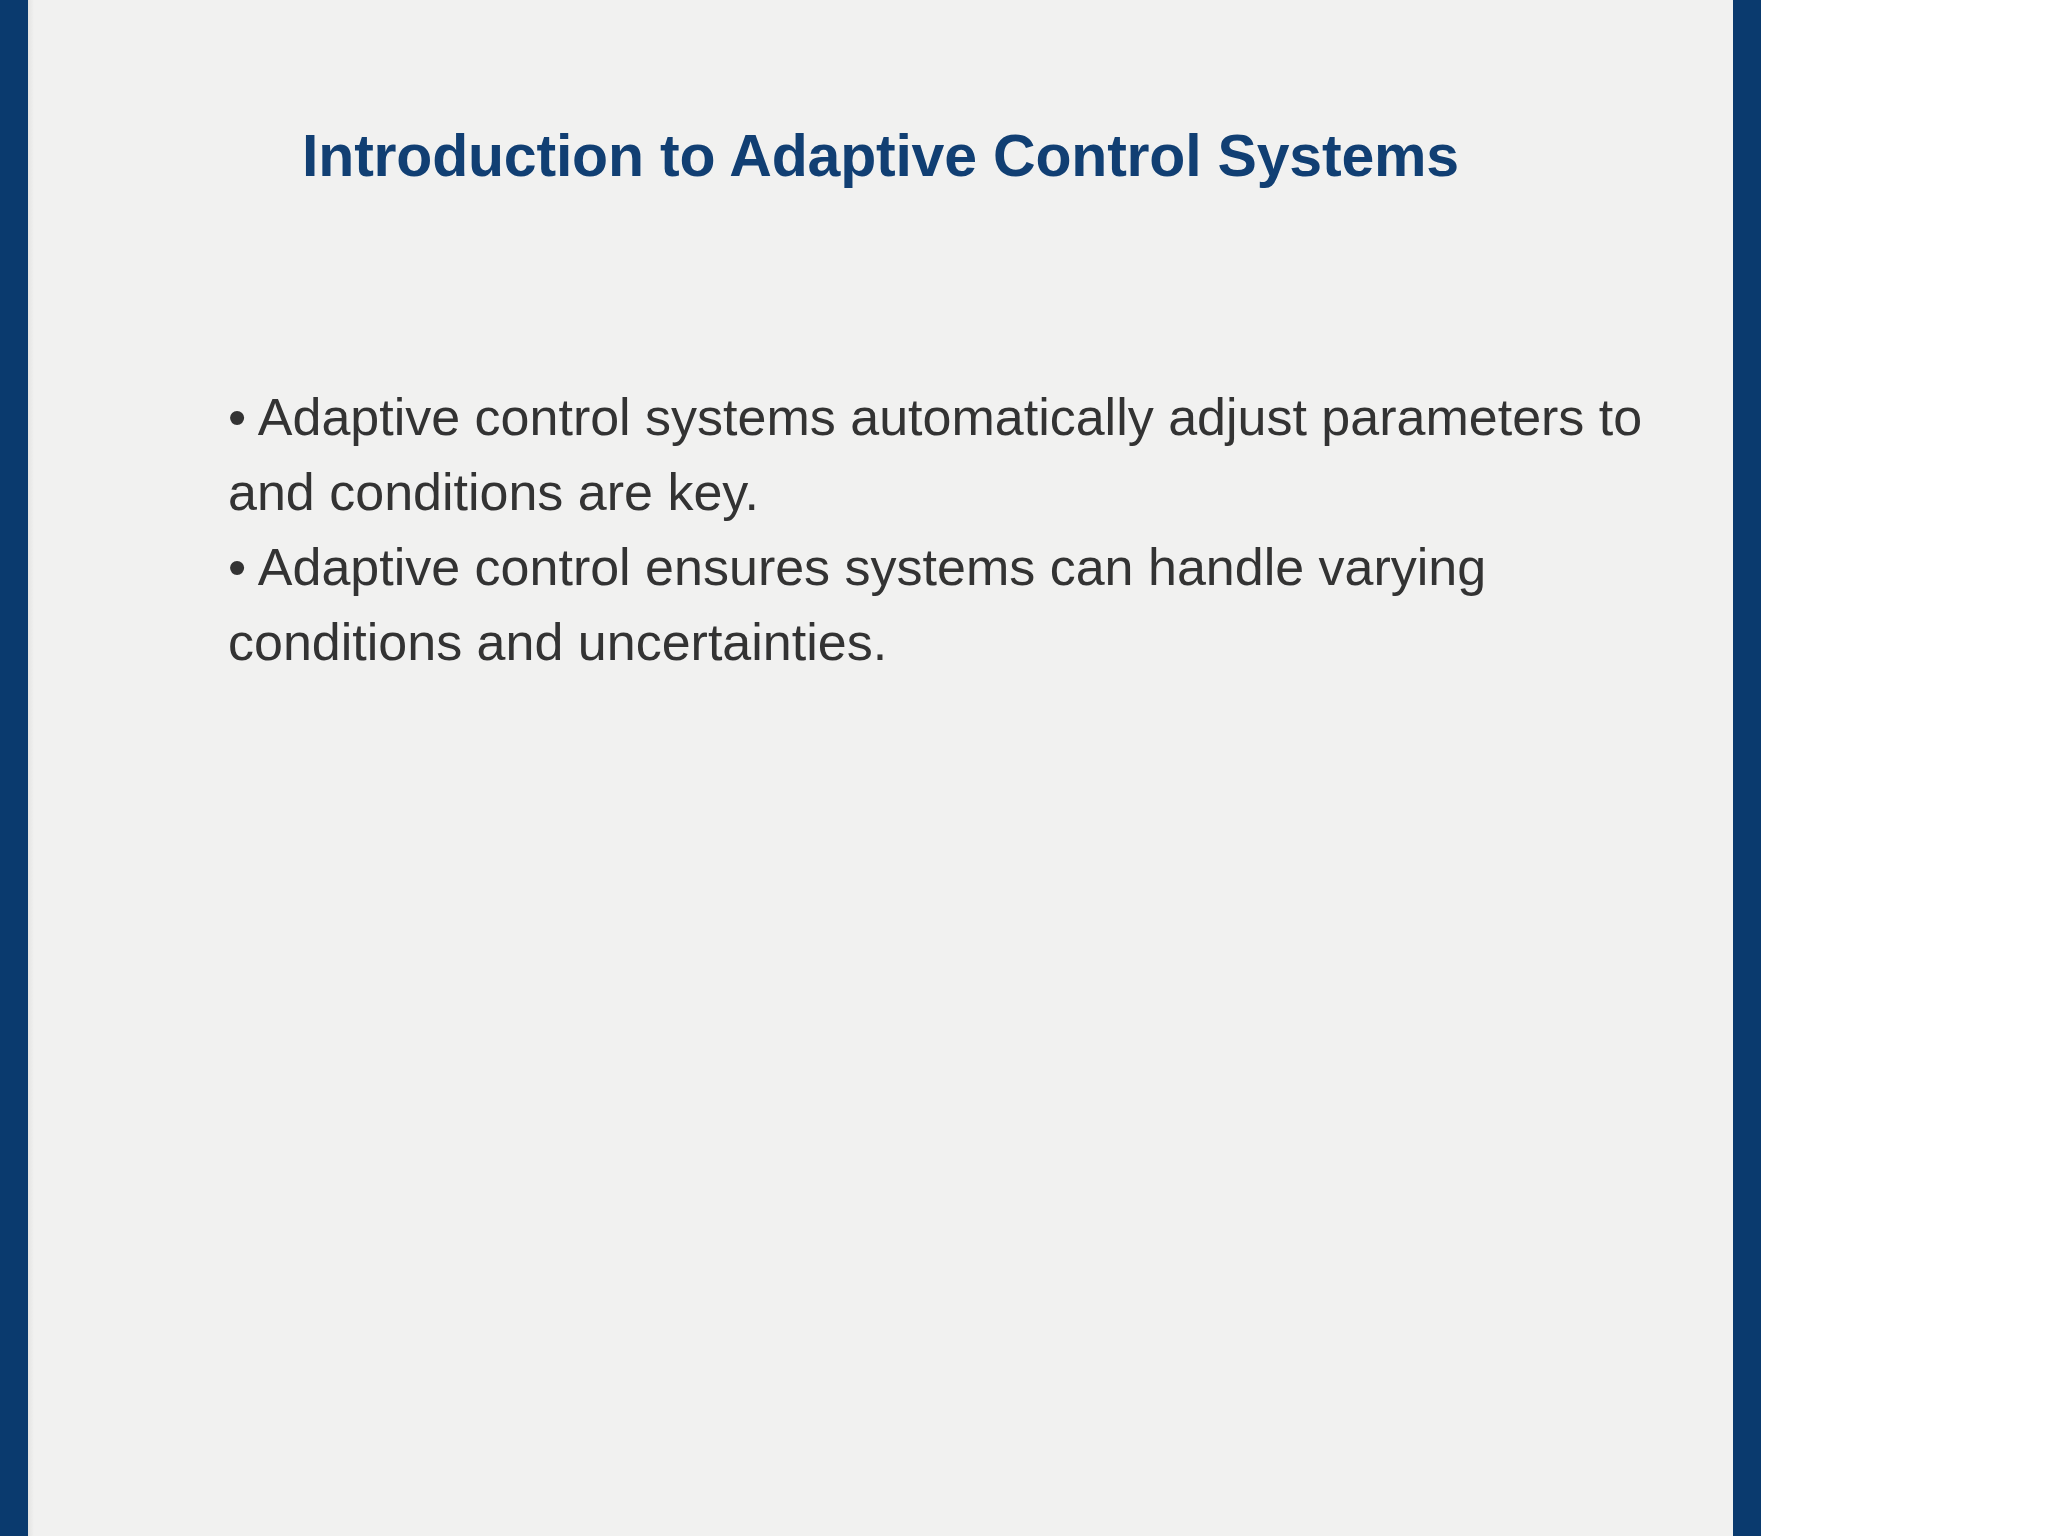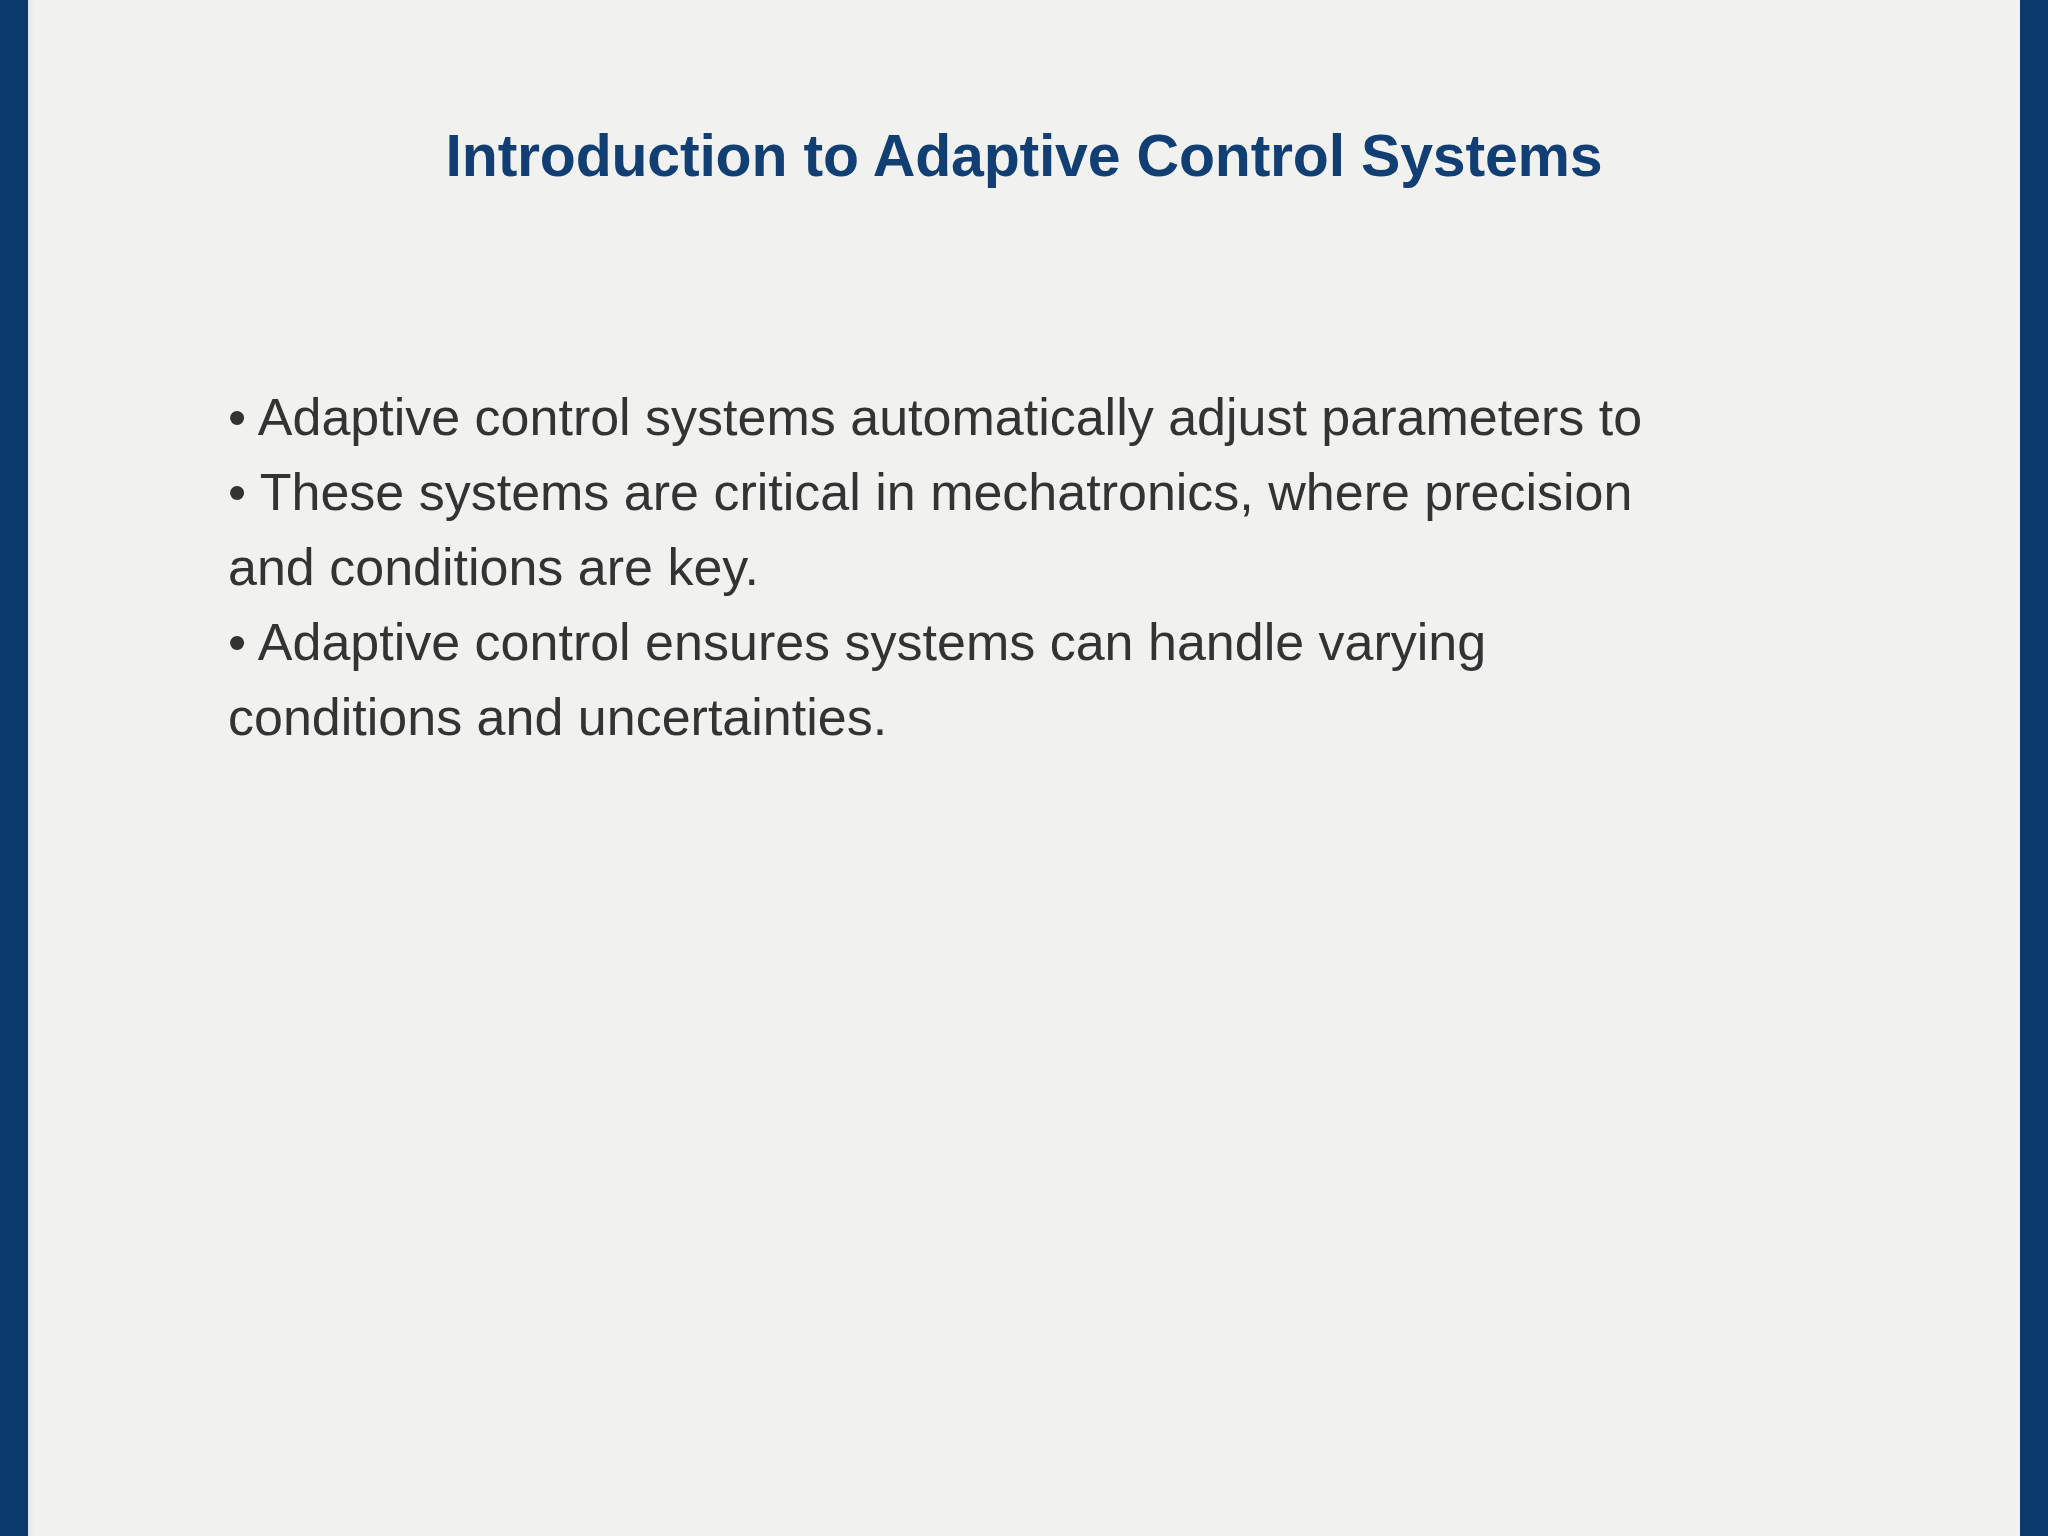--- a/index.html
+++ b/index.html
@@ -9,21 +9,21 @@
   }
   body {
     width: 2048px;
     height: 1536px;
     overflow: hidden;
     font-family: "Liberation Sans", sans-serif;
   }
 
   .slide {
     position: relative;
-    width: 2048px;
+    width: 1761px;
     height: 1536px;
     background: #7dd3fc;
     box-sizing: border-box;
   }
 
   
   .edge-bar {
     position: absolute;
     top: 0;
     bottom: 0;
@@ -93,21 +93,20 @@
   <div class="edge-bar left"></div>
 
   <div class="canvas">
 
     <div class="slide-title">Introduction to Adaptive Control Systems</div>
 
     <div class="body-block">
 
       <div class="bullet-line">• Adaptive control systems automatically adjust parameters to</div>
 
-      <div class="bullet-line">• These systems are critical in mechatronics, where precision</div>
       <div class="bullet-line cont">and conditions are key.</div>
 
       <div class="bullet-line">• Adaptive control ensures systems can handle varying</div>
       <div class="bullet-line cont">conditions and uncertainties.</div>
 
     </div>
 
   </div>
 
   <div class="edge-bar right"></div>

